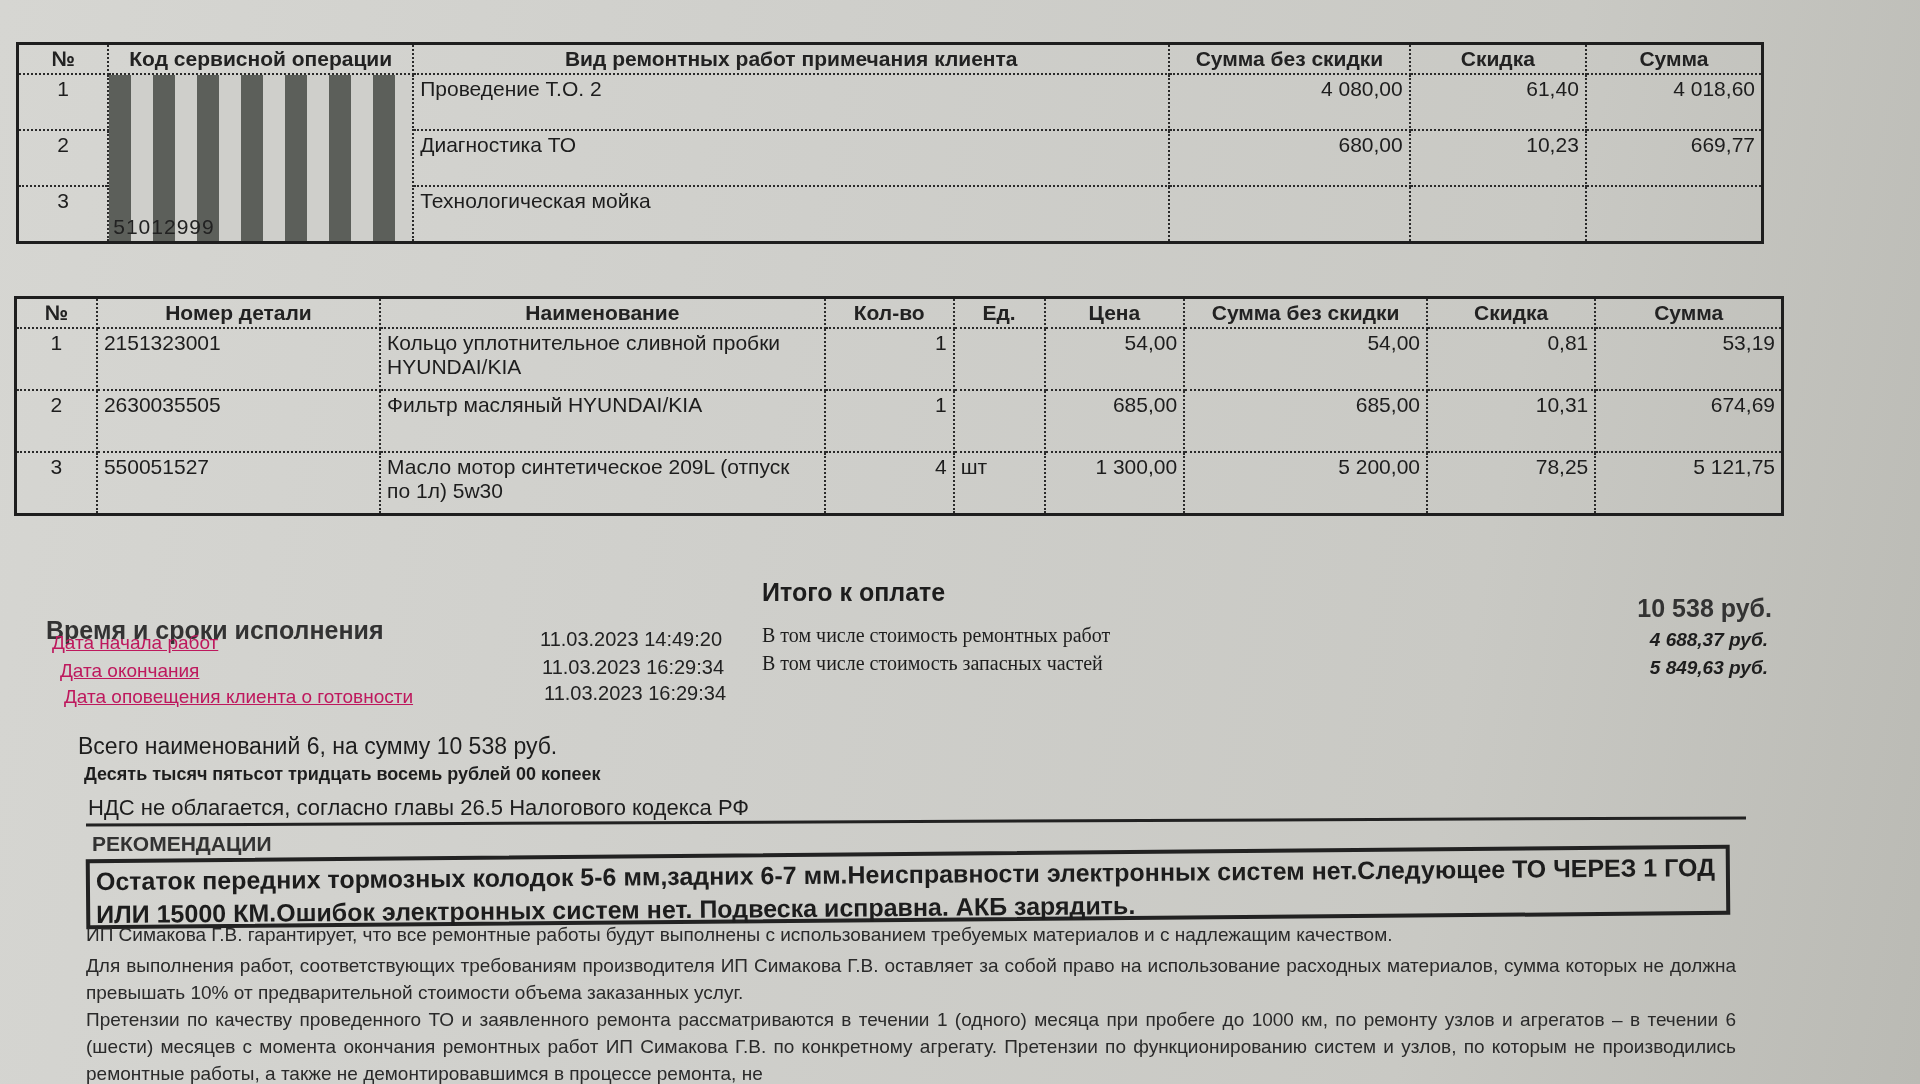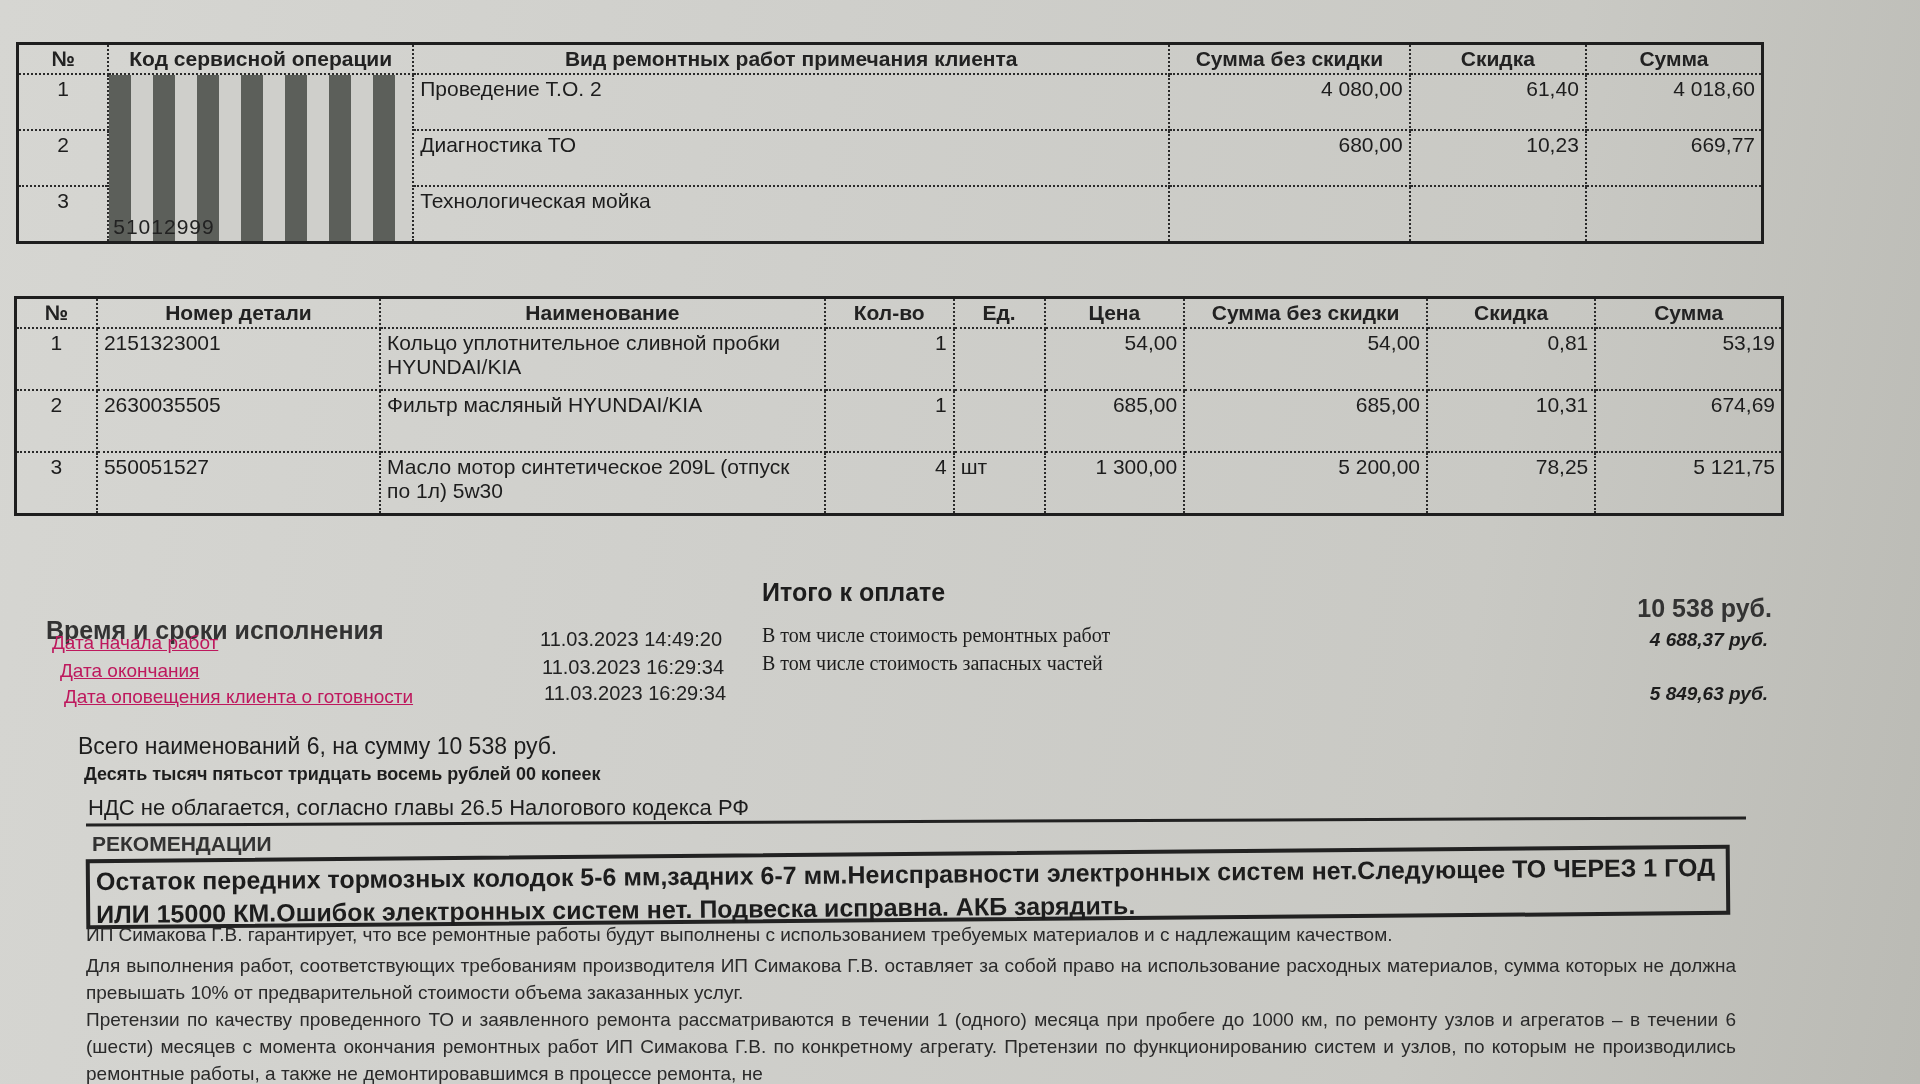--- a/index.html
+++ b/index.html
@@ -151,21 +151,21 @@
   <div class="time-row" style="left:60px;top:660px">Дата окончания</div>
   <div class="time-val" style="left:542px;top:656px">11.03.2023 16:29:34</div>
   <div class="time-row" style="left:64px;top:686px">Дата оповещения клиента о готовности</div>
   <div class="time-val" style="left:544px;top:682px">11.03.2023 16:29:34</div>
 
   <div class="total-title">Итого к оплате</div>
   <div class="total-val">10 538 руб.</div>
   <div class="incl" style="top:624px">В том числе стоимость ремонтных работ</div>
   <div class="incl-val" style="top:618px">4 688,37 руб.</div>
   <div class="incl" style="top:652px">В том числе стоимость запасных частей</div>
-  <div class="incl-val" style="top:672px">5 849,63 руб.</div>
+  <div class="incl-val" style="top:646px">5 849,63 руб.</div>
 
   <div class="summary">Всего наименований 6, на сумму 10 538 руб.</div>
   <div class="words">Десять тысяч пятьсот тридцать восемь рублей 00 копеек</div>
   <div class="vat">НДС не облагается, согласно главы 26.5 Налогового кодекса РФ</div>
   <div class="hr1"></div>
   <div class="rec-label">РЕКОМЕНДАЦИИ</div>
   <div class="rec-box" style="top:852px">Остаток передних тормозных колодок 5-6 мм,задних 6-7 мм.Неисправности электронных систем нет.Следующее ТО ЧЕРЕЗ 1 ГОД ИЛИ 15000 КМ.Ошибок электронных систем нет. Подвеска исправна. АКБ зарядить.</div>
 
   <div class="legal" style="top:924px">ИП Симакова Г.В. гарантирует, что все ремонтные работы будут выполнены с использованием требуемых материалов и с надлежащим качеством.</div>
   <div class="legal" style="top:952px;line-height:27px">Для выполнения работ, соответствующих требованиям производителя ИП Симакова Г.В. оставляет за собой право на использование расходных материалов, сумма которых не должна превышать 10% от предварительной стоимости объема заказанных услуг.</div>

